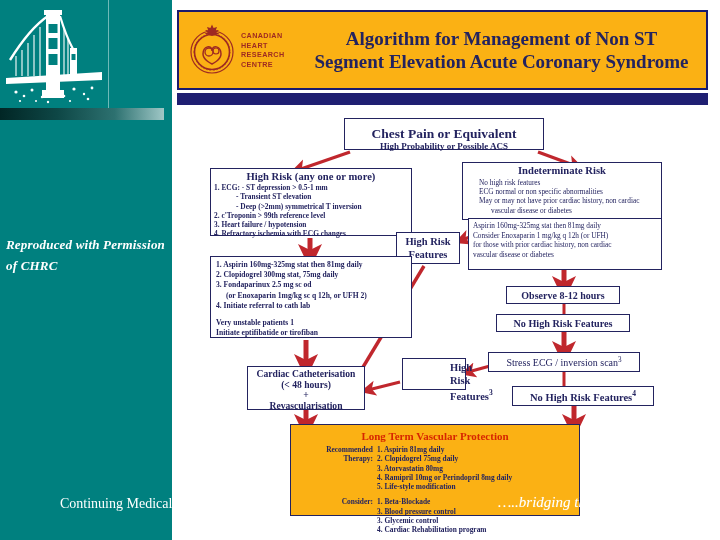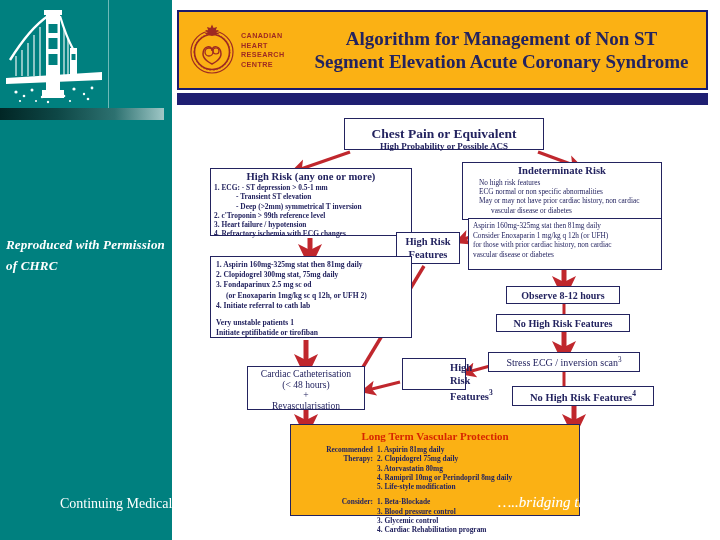--- a/index.html
+++ b/index.html
@@ -185,21 +185,21 @@
   #n-nohrf1 {
     left: 324px; top: 314px; width: 134px; height: 18px;
     display: flex; align-items: center; justify-content: center;
   }
   #n-nohrf1 .hdr { font-size: 10.2px; }
 
   #n-cath {
     left: 75px; top: 366px; width: 118px; height: 44px;
     padding-top: 2px;
   }
-  #n-cath .hdr { font-size: 9.6px; line-height: 10.6px; font-weight: normal; }
+  #n-cath .hdr { font-size: 9.6px; line-height: 10.6px; font-weight: bold; }
 
   #n-stress {
     left: 316px; top: 352px; width: 152px; height: 20px;
     display: flex; align-items: center; justify-content: center;
   }
   #n-stress .hdr { font-size: 10px; font-weight: normal; }
 
   #n-hrfeat2 {
     left: 230px; top: 358px; width: 64px; height: 32px;
     padding-top: 3px; border-width: 1.6px; padding-left: 47px;

